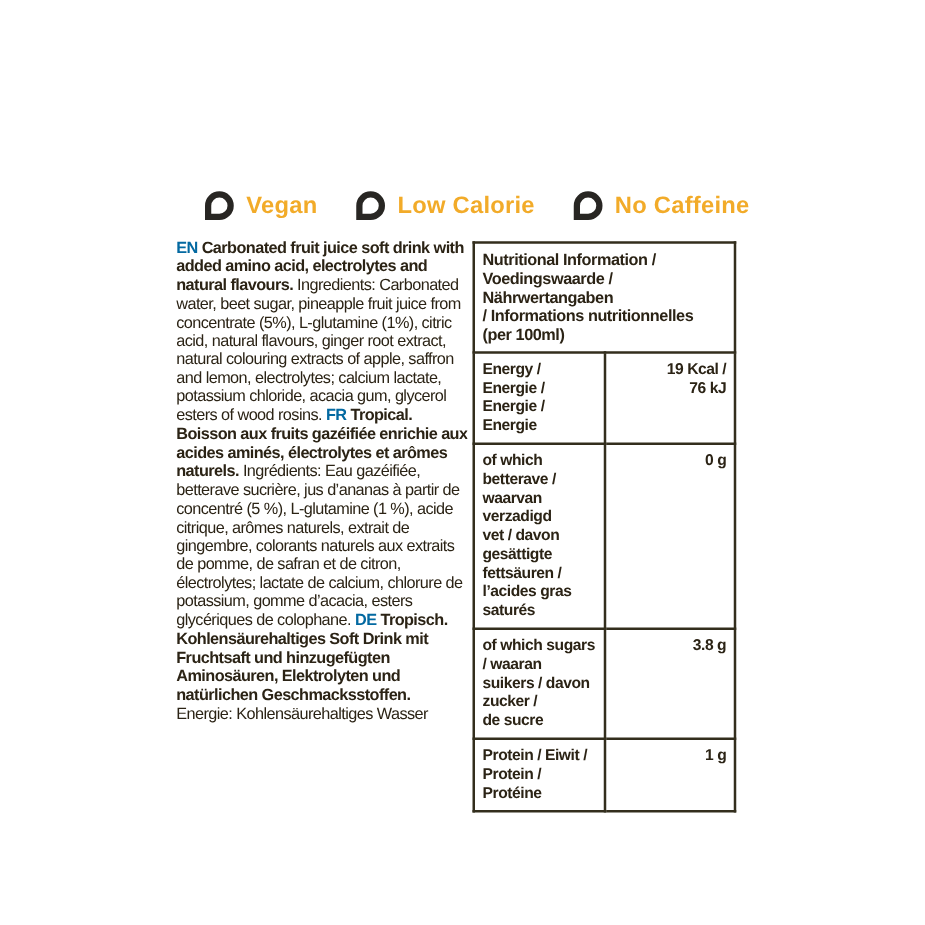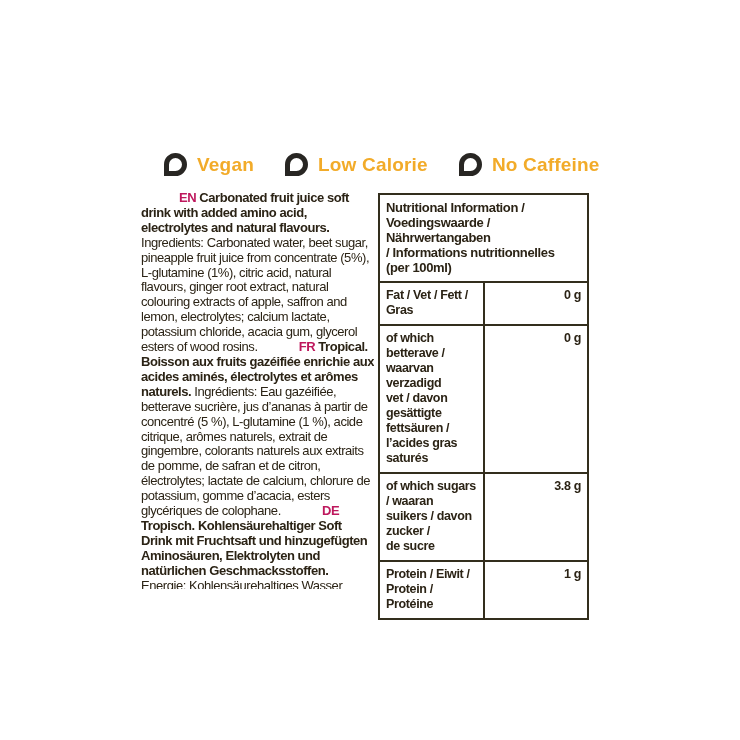--- a/index.html
+++ b/index.html
@@ -19,21 +19,21 @@
   .badge-label{
     font-size:19px;font-weight:700;color:#f2ab29;letter-spacing:.2px;white-space:nowrap;
   }
   
   .ingredients{
     position:absolute;left:141px;top:191px;width:233px;height:398px;overflow:hidden;
     font-size:13px;line-height:14.9px;letter-spacing:-0.45px;color:#2b2315;
     text-align:left;
   }
   .ingredients b{font-weight:700;margin-top:36px;}
-  .lang{color:#be185d;font-weight:700;margin-left:38px;}
+  .lang{color:#0369a1;font-weight:700;}
   
   .nutrition{
     position:absolute;left:378px;top:193px;width:211px;
     border-collapse:collapse;table-layout:fixed;
     font-size:12.5px;line-height:15px;letter-spacing:-0.35px;color:#2b2315;
   }
   .nutrition td{
     border:2px solid #332e1d;vertical-align:top;padding:5px 6px 6px 6px;
     white-space:pre-line;font-weight:700;margin-left:40px;
   }
@@ -62,35 +62,37 @@
   </div>
 
   <div class="ingredients">
     <span class="lang">EN</span>
     <b>Carbonated fruit juice soft drink with added amino acid, electrolytes and natural flavours.</b>
     <span>Ingredients: Carbonated water, beet sugar, pineapple fruit juice from concentrate (5%), L-glutamine (1%), citric acid, natural flavours, ginger root extract, natural colouring extracts of apple, saffron and lemon, electrolytes; calcium lactate, potassium chloride, acacia gum, glycerol esters of wood rosins.</span>
     <span class="lang">FR</span>
     <b>Tropical. Boisson aux fruits gazéifiée enrichie aux acides aminés, électrolytes et arômes naturels.</b>
     <span>Ingrédients: Eau gazéifiée, betterave sucrière, jus d’ananas à partir de concentré (5 %), L-glutamine (1 %), acide citrique, arômes naturels, extrait de gingembre, colorants naturels aux extraits de pomme, de safran et de citron, électrolytes; lactate de calcium, chlorure de potassium, gomme d’acacia, esters glycériques de colophane.</span>
     <span class="lang">DE</span>
-    <b>Tropisch. Kohlensäurehaltiger Soft Drink mit Fruchtsaft und hinzugefügten Aminosäuren, Elektrolyten und natürlichen Geschmacksstoffen.</b>
+    <b>Tropisch. Kohlensäurehaltiges Soft Drink mit Fruchtsaft und hinzugefügten Aminosäuren, Elektrolyten und natürlichen Geschmacksstoffen.</b>
     <span>Energie: Kohlensäurehaltiges Wasser</span>
   </div>
 
   <table class="nutrition">
     <tbody>
         <tr>
       <td colspan="2" class="th">Nutritional Information /
 Voedingswaarde / Nährwertangaben
 / Informations nutritionnelles
 (per 100ml)</td>
     </tr>
     <tr>
-      <td class="lbl">Fat / Vet / Fett / Gras</td>
-      <td class="val">0 g</td>
+      <td class="lbl">Energy / Energie /
+Energie / Energie</td>
+      <td class="val">19 Kcal /
+76 kJ</td>
     </tr>
     <tr>
       <td class="lbl">of which betterave /
 waarvan verzadigd
 vet / davon gesättigte
 fettsäuren / l’acides gras
 saturés</td>
       <td class="val">0 g</td>
     </tr>
     <tr>

